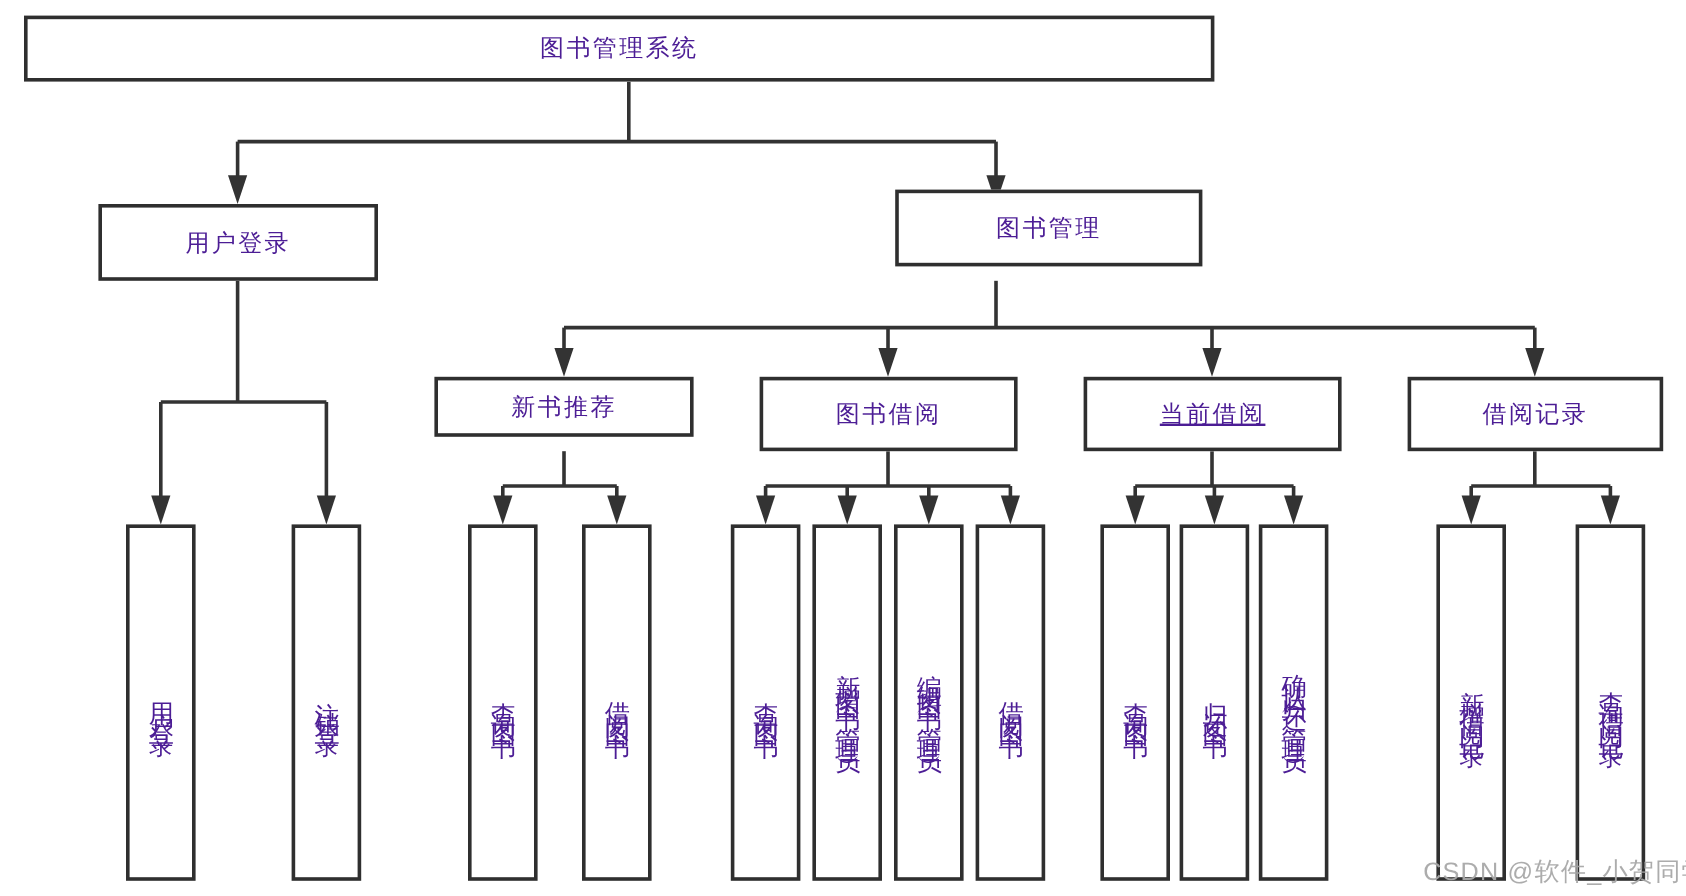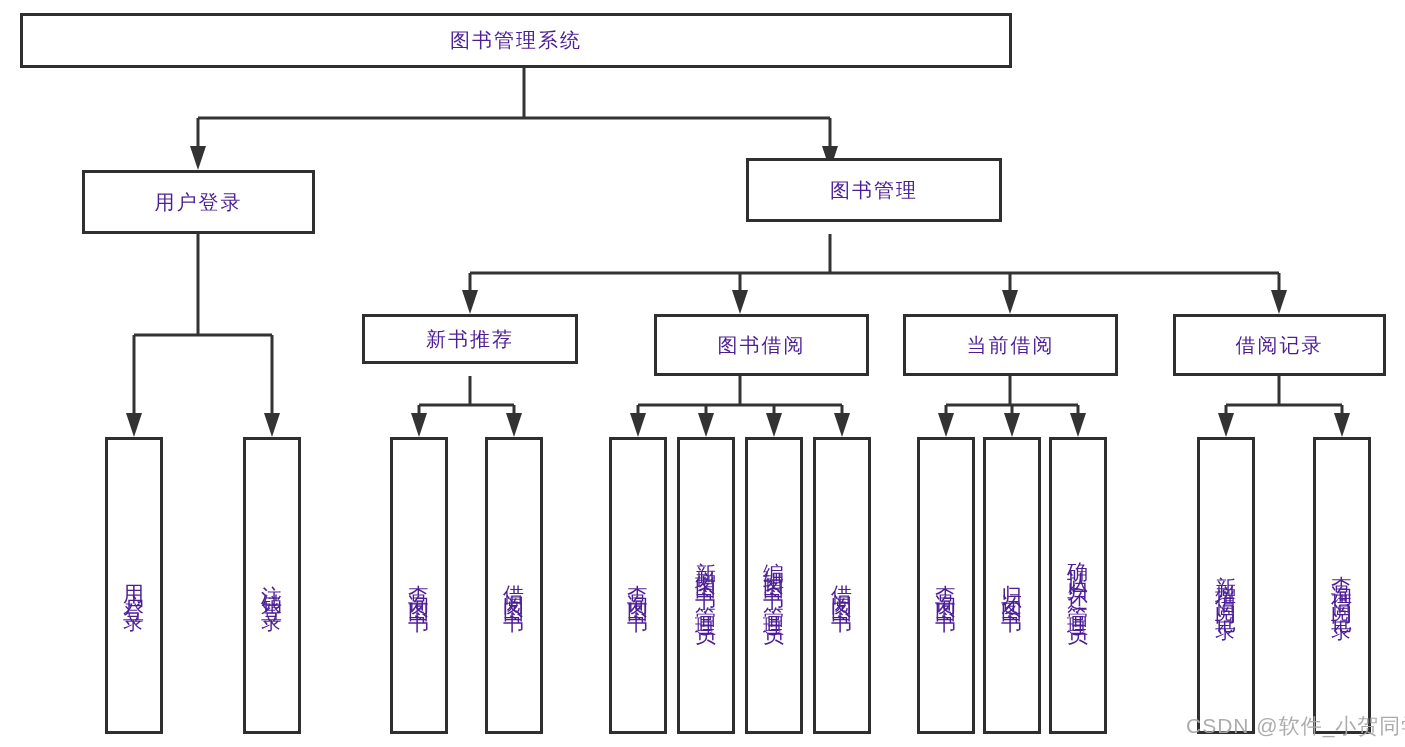--- a/index.html
+++ b/index.html
@@ -156,24 +156,24 @@
   <div class="node node-h" style="left:82px; top:170px; width:233px; height:64px;">
     <span>用户登录</span>
   </div>
   <div class="node node-h" style="left:712px; top:158px; width:256px; height:64px;margin-left:34px;">
     <span>图书管理</span>
   </div>
 
   <div class="node node-h" style="left:362px; top:314px; width:216px; height:50px;">
     <span>新书推荐</span>
   </div>
-  <div class="node node-h" style="left:633px; top:314px; width:215px; height:62px;margin-left:21px;">
+  <div class="node node-h" style="left:633px; top:314px; width:215px; height:62px;">
     <span>图书借阅</span>
   </div>
-  <div class="node node-h" style="left:903px; top:314px; width:215px; height:62px;">
+  <div class="node node-h" style="left:903px; top:314px; width:215px; height:62px;text-decoration:underline;">
     <span>当前借阅</span>
   </div>
   <div class="node node-h" style="left:1173px; top:314px; width:213px; height:62px;">
     <span>借阅记录</span>
   </div>
 
   <div class="node node-v" style="left:105px; top:437px; width:58px; height:297px;">
     <span>用户登录</span>
   </div>
   <div class="node node-v" style="left:243px; top:437px; width:58px; height:297px;">

